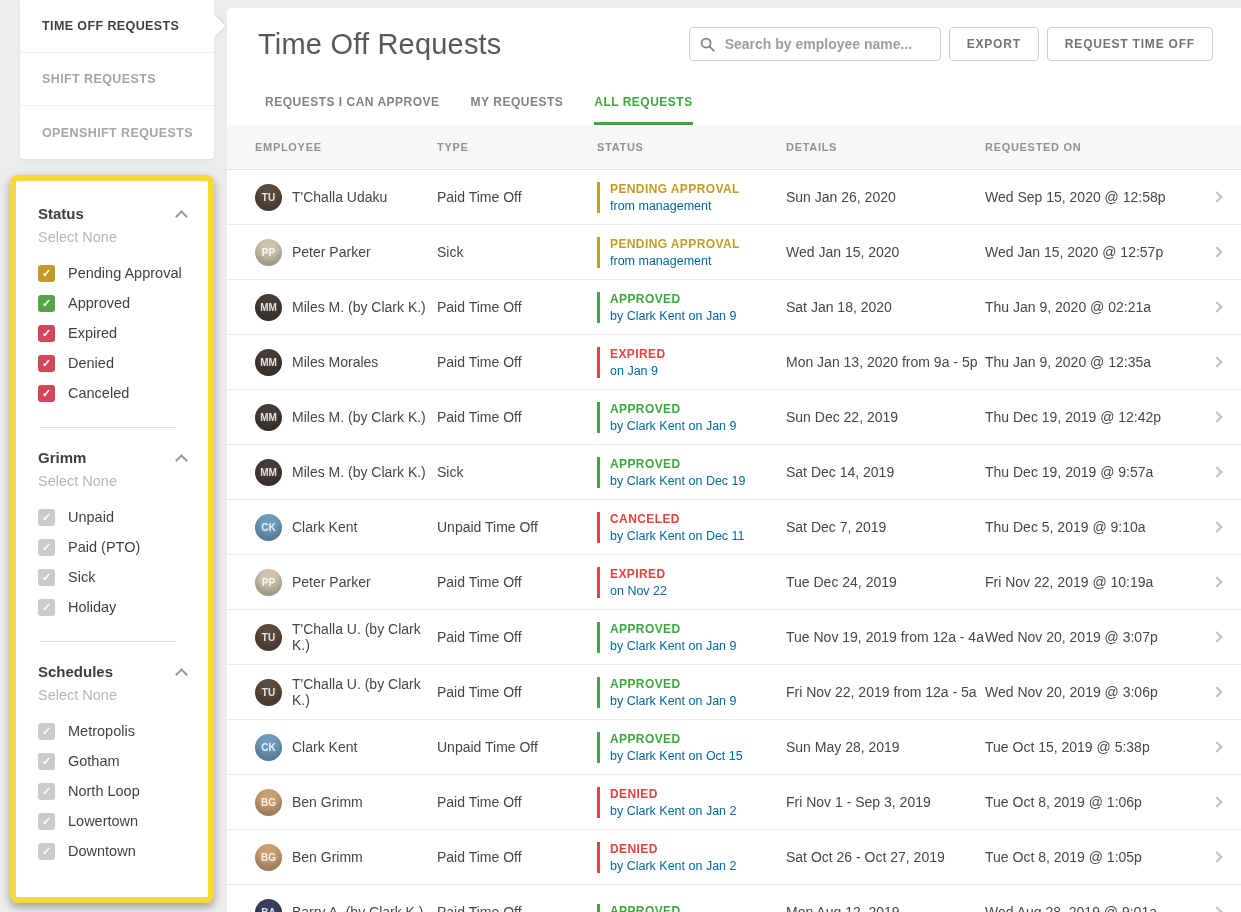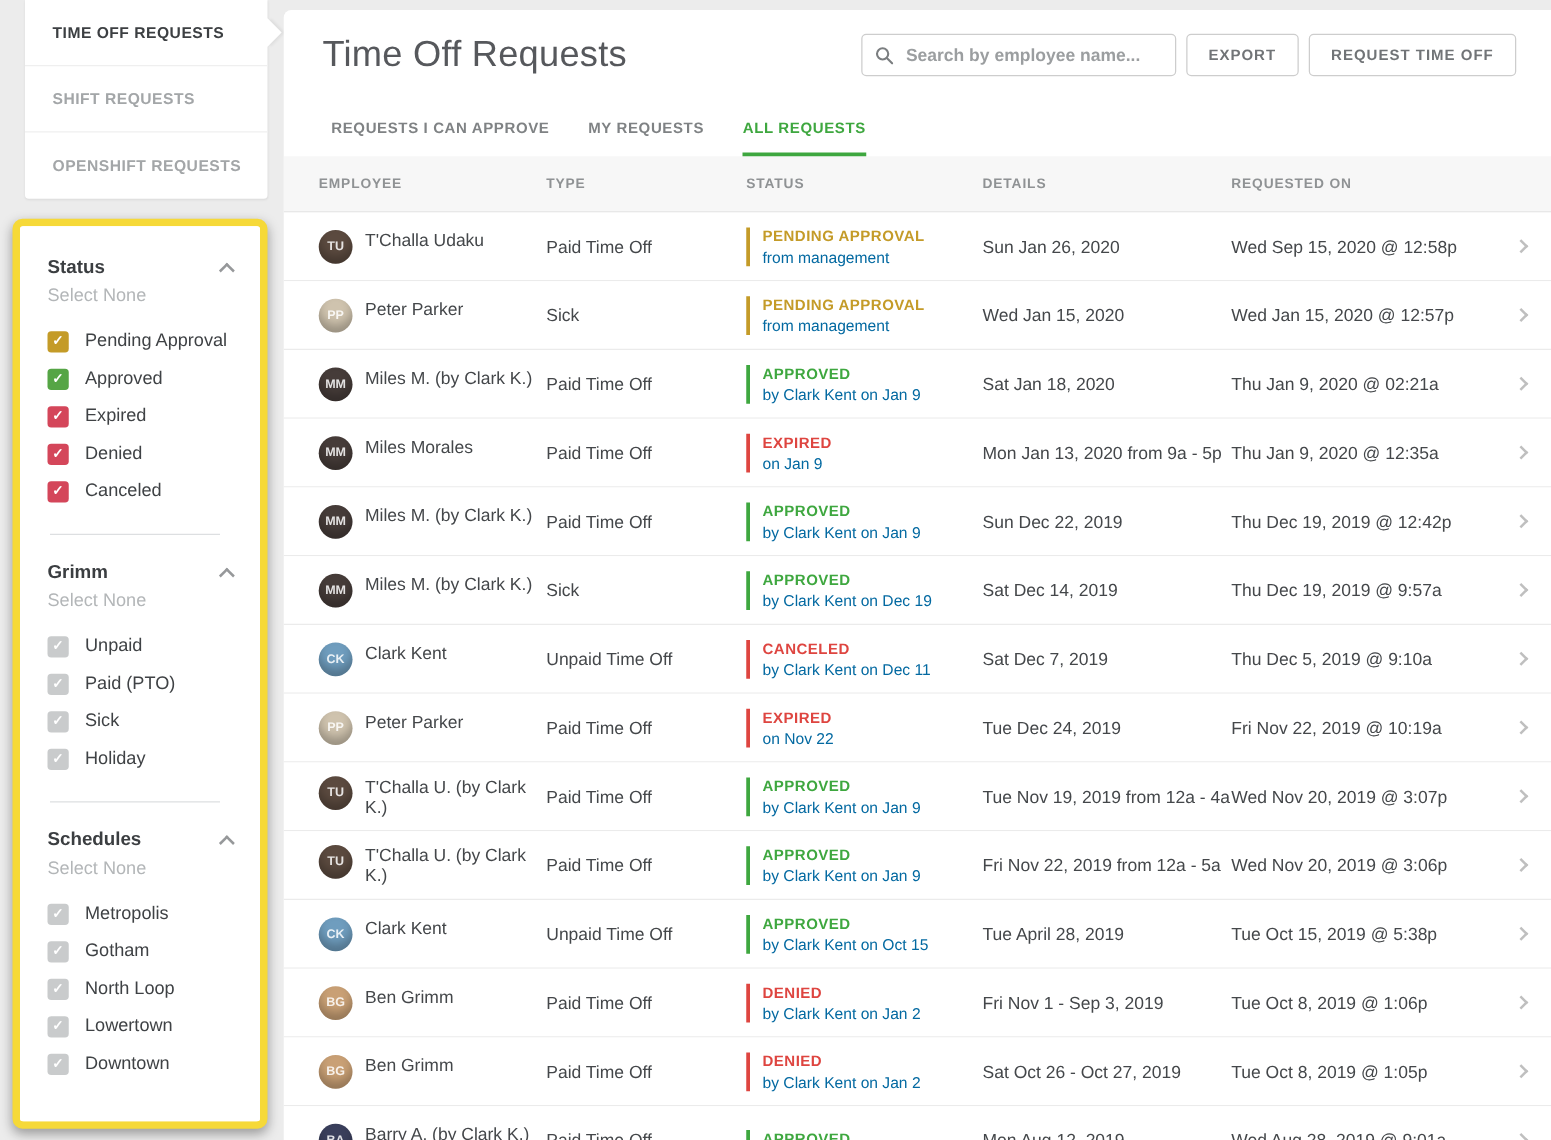--- a/index.html
+++ b/index.html
@@ -86,21 +86,21 @@
   .grid-row {
     display:grid; grid-template-columns:182px 160px 189px 199px 226px 1fr;
     align-items:center; padding-left:28px;
   }
   .table-head {
     background:#f7f7f7; height:45px; border-bottom:1px solid #e4e4e4;
   }
   .th { font-size:11px; font-weight:bold; letter-spacing:.7px; color:#8f9294; }
   .trow { height:55px; border-bottom:1px solid #ebebeb; background:#fff; cursor:pointer; }
   .cell { font-size:14px; color:#44474a; }
-  .emp { display:flex; }
+  .emp { display:flex; align-items:center; }
   .avatar {
     width:27px; height:27px; border-radius:50%; margin-right:10px; flex:0 0 27px;
     display:flex; align-items:center; justify-content:center;
     color:rgba(255,255,255,.85); font-size:10px; font-weight:bold;
     background:#888; box-shadow:inset 0 -6px 8px rgba(0,0,0,.25);
   }
   .status-box { border-left:3px solid #ccc; padding-left:10px; }
   .status-label { font-size:12px; font-weight:bold; letter-spacing:.4px; margin-bottom:3px; }
   .status-sub { font-size:12.5px; color:#0369a1; }
   .chev-cell { display:flex; justify-content:flex-start; padding-left:2px; }
@@ -494,21 +494,21 @@
       <span class="avatar" style="background: rgb(111, 157, 190);">CK</span>
       <span>Clark Kent</span>
     </div>
     <div class="cell">Unpaid Time Off</div>
     <div class="cell">
       <div class="status-box" style="border-left-color: rgb(62, 167, 63);">
         <div class="status-label" style="color: rgb(62, 167, 63);">APPROVED</div>
         <div class="status-sub">by Clark Kent on Oct 15</div>
       </div>
     </div>
-    <div class="cell">Tue April 28, 2019</div>
+    <div class="cell">Sun May 28, 2019</div>
     <div class="cell">Tue Oct 15, 2019 @ 5:38p</div>
     <div class="cell chev-cell">
           <span class="chevron-right"></span>
         </div>
   </div>
 
   <div class="grid-row trow">
     <div class="cell emp">
       <span class="avatar" style="background: rgb(201, 160, 117);">BG</span>
       <span>Ben Grimm</span>

